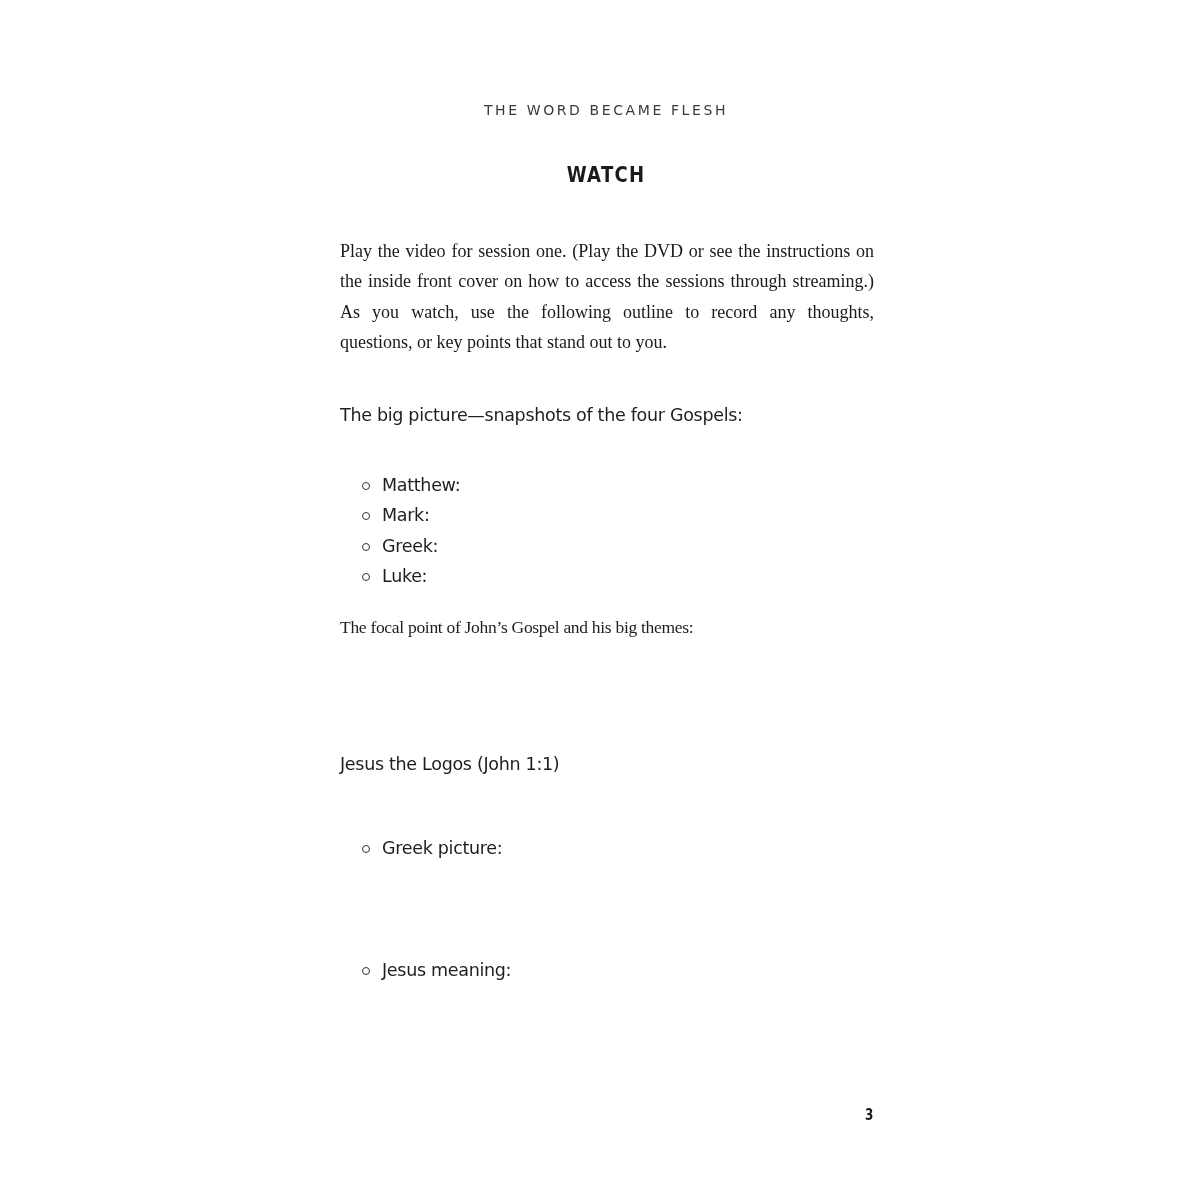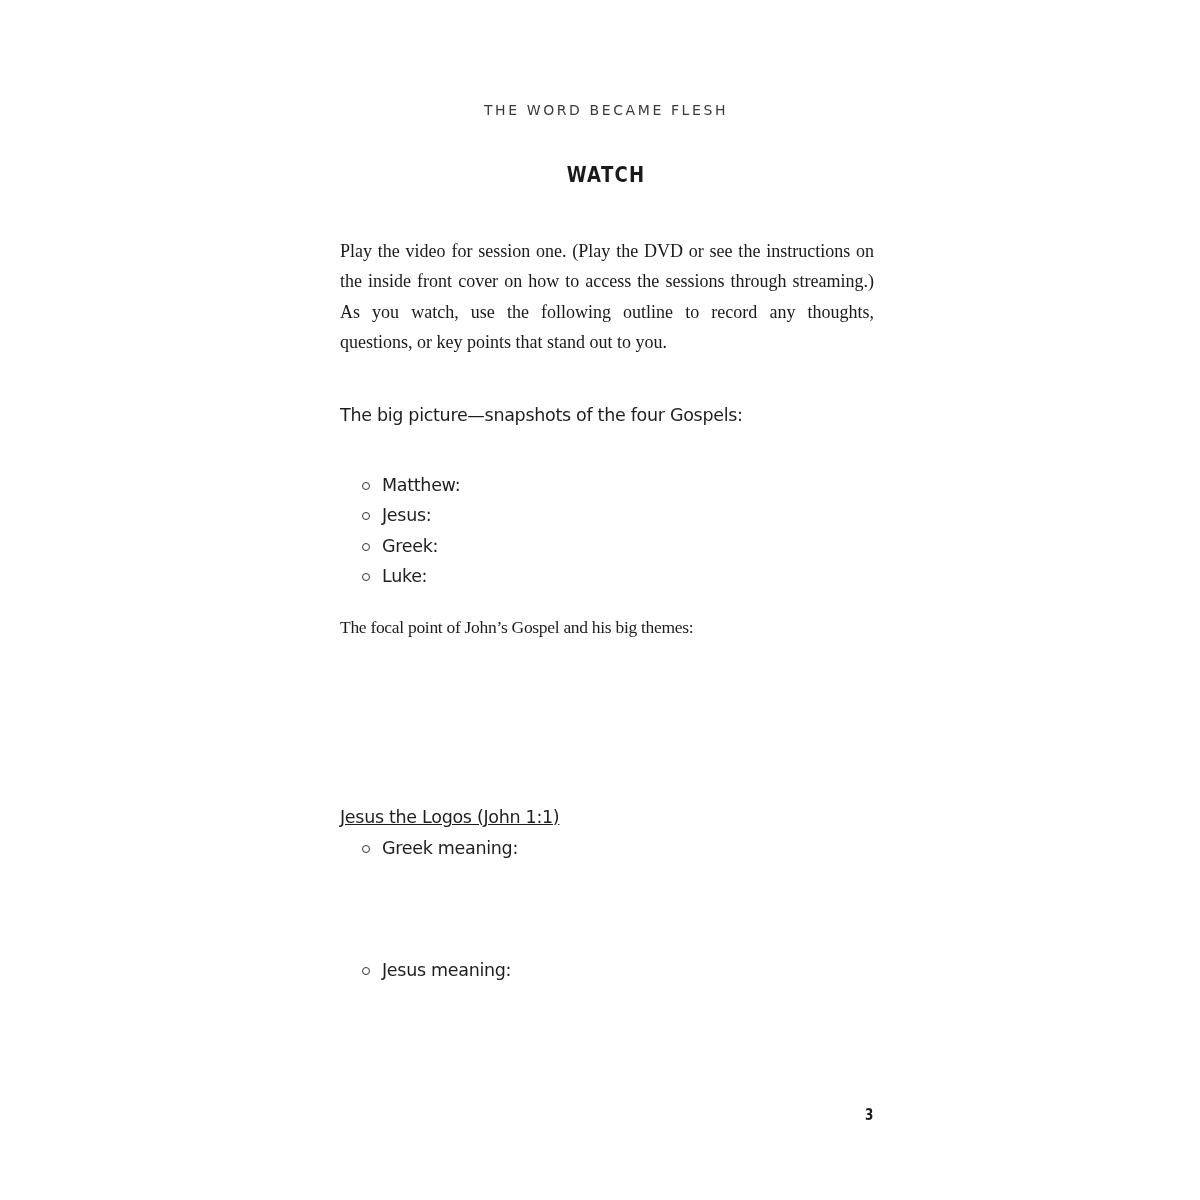--- a/index.html
+++ b/index.html
@@ -75,40 +75,40 @@
 
   <div class="prompt" style="top:405px;">The big picture—snapshots of the four Gospels:</div>
 
   <ul class="bullet-list" style="top:462px;">
     <li class="bullet-item">
       <span class="bullet-icon"></span>
       <span>Matthew:</span>
     </li>
     <li class="bullet-item">
       <span class="bullet-icon"></span>
-      <span>Jesus:</span>
+      <span>Mark:</span>
     </li>
     <li class="bullet-item">
       <span class="bullet-icon"></span>
       <span>Greek:</span>
     </li>
     <li class="bullet-item">
       <span class="bullet-icon"></span>
       <span>Luke:</span>
     </li>
   </ul>
 
   <div class="prompt" style="top:617px;font-family:Liberation Serif, serif;">The focal point of John’s Gospel and his big themes:</div>
 
-  <div class="prompt" style="top:807px;text-decoration:underline;">Jesus the Logos (John 1:1)</div>
+  <div class="prompt" style="top:754px;">Jesus the Logos (John 1:1)</div>
 
   <ul class="bullet-list" style="top:825px;">
     <li class="bullet-item">
       <span class="bullet-icon"></span>
-      <span>Greek meaning:</span>
+      <span>Greek picture:</span>
     </li>
   </ul>
 
   <ul class="bullet-list" style="top:947px;">
     <li class="bullet-item">
       <span class="bullet-icon"></span>
       <span>Jesus meaning:</span>
     </li>
   </ul>
 

